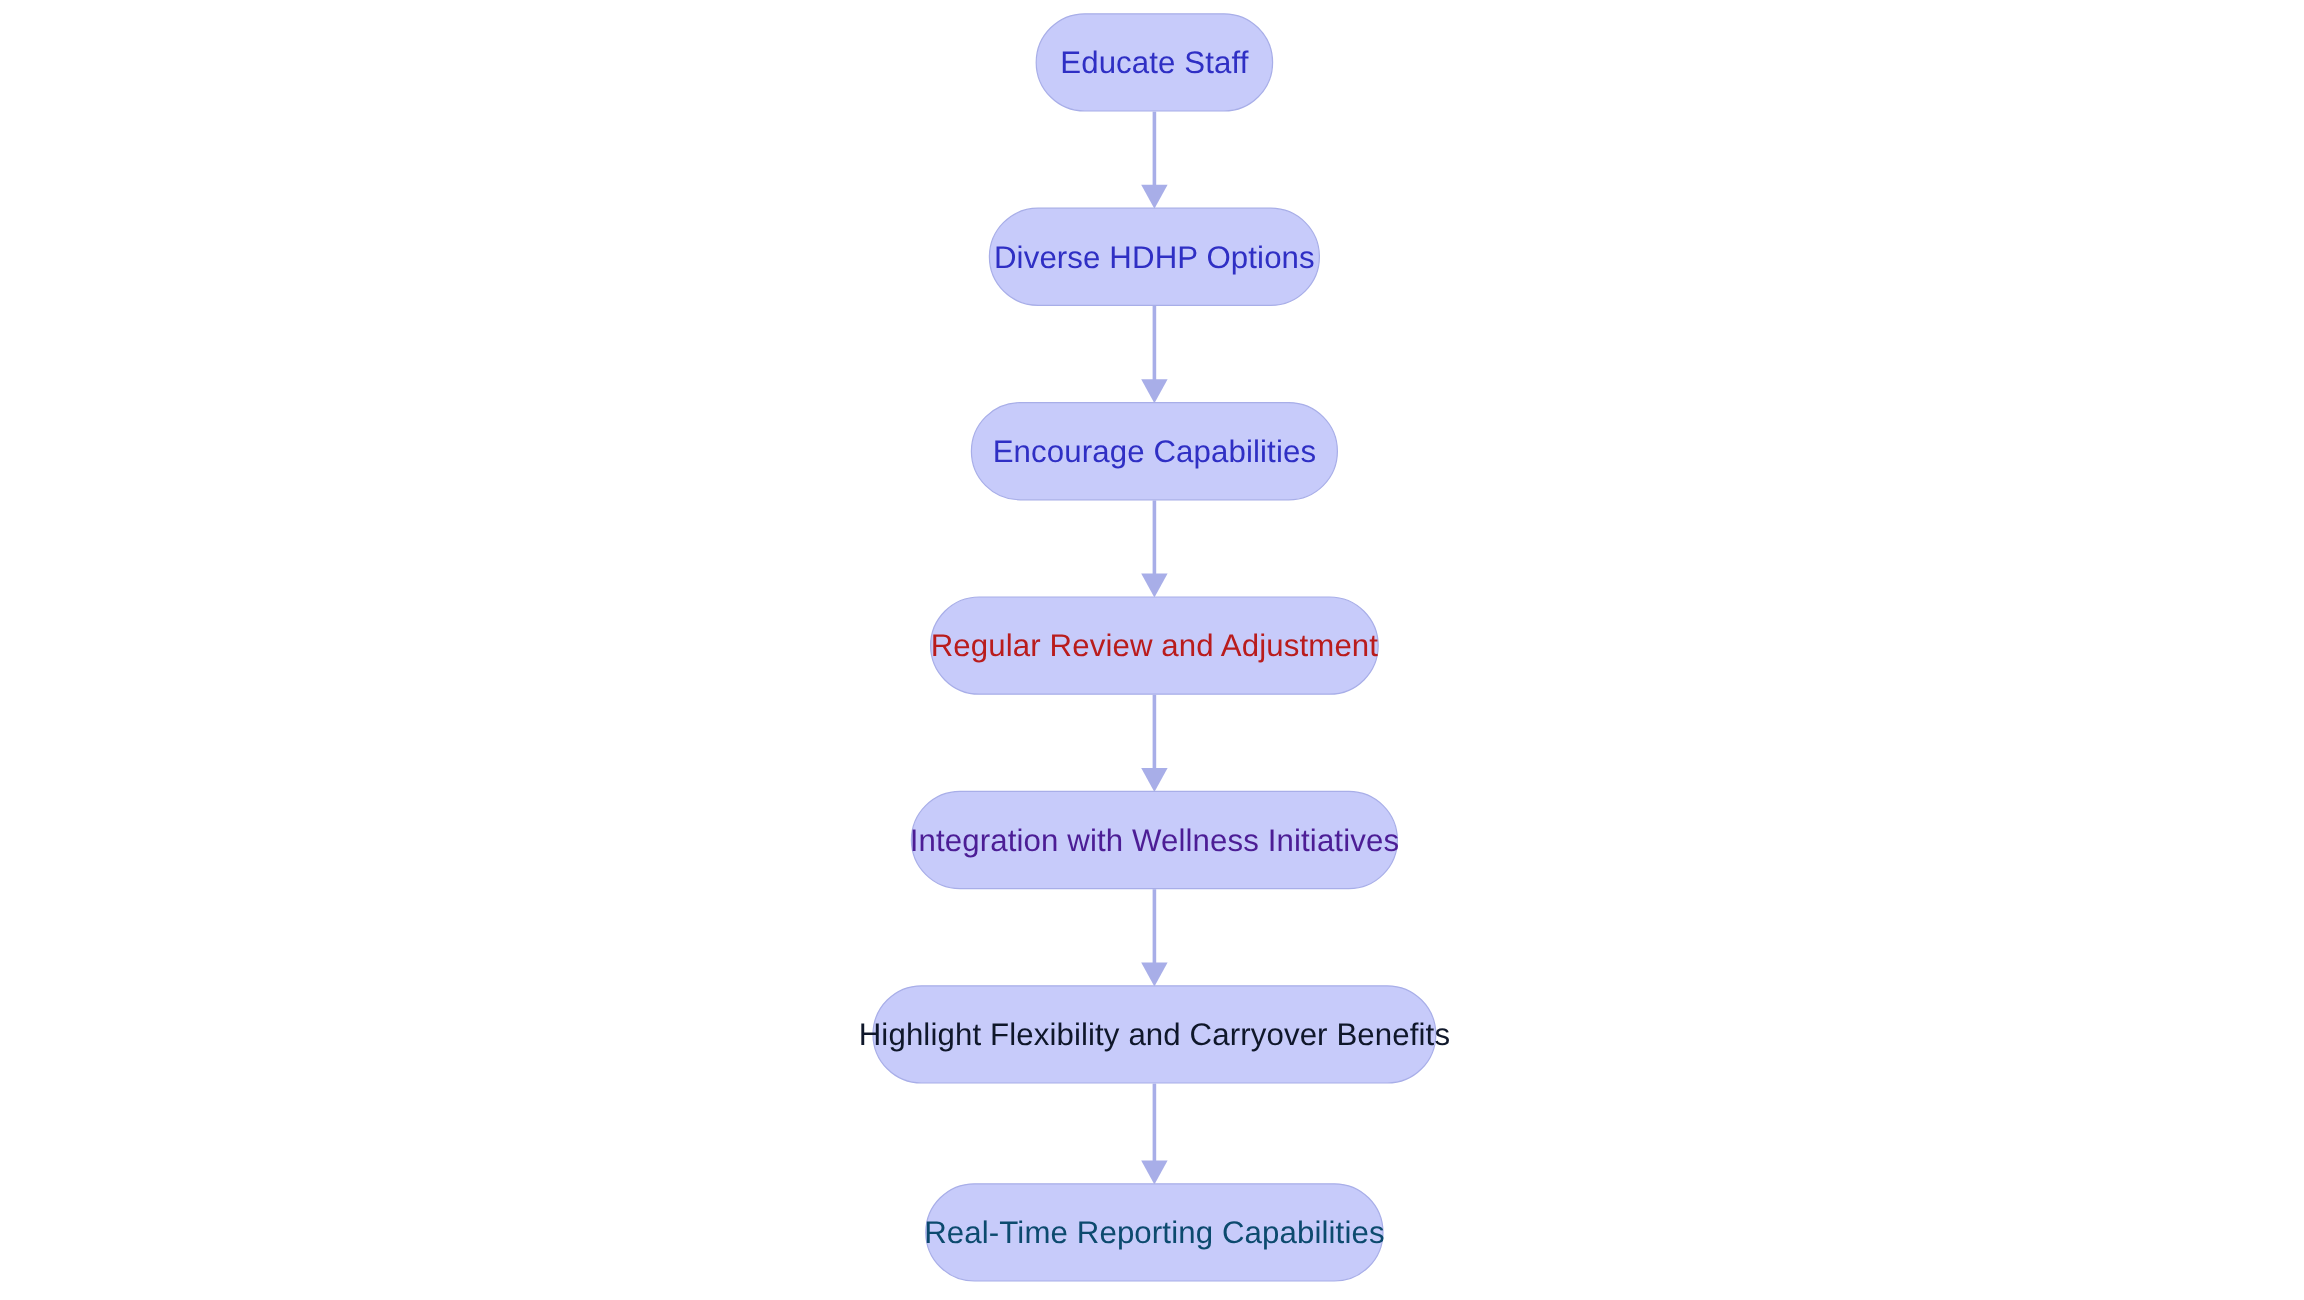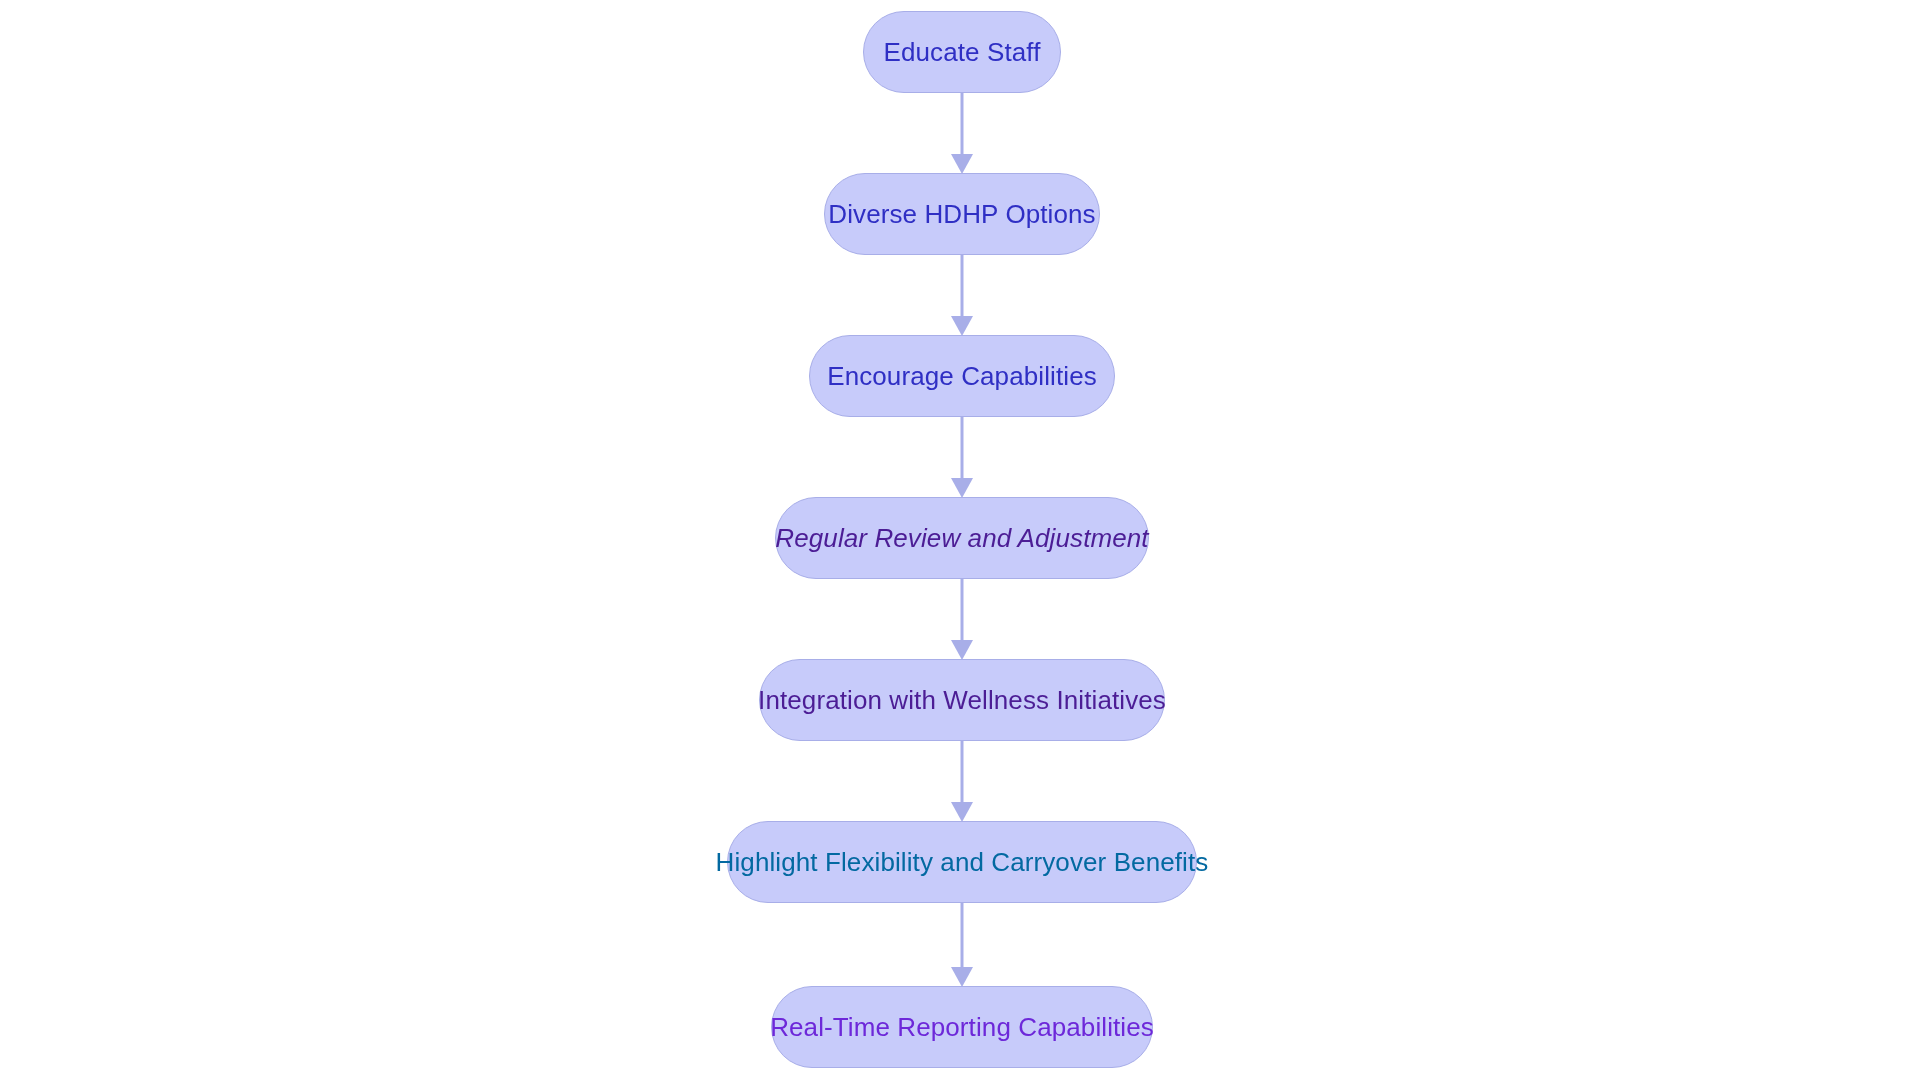--- a/index.html
+++ b/index.html
@@ -99,26 +99,26 @@
       <div class="flow-node" style="left: 962px; top: 11px; width: 198px; background: rgb(199, 203, 250); border-color: rgb(168, 174, 232);">
         <span class="flow-node-label" style="color: rgb(47, 47, 196);">Educate Staff</span>
       </div>
       <div class="flow-node" style="left: 962px; top: 173px; width: 276px; background: rgb(199, 203, 250); border-color: rgb(168, 174, 232); align-items: center;">
         <span class="flow-node-label" style="color: rgb(47, 47, 196);">Diverse HDHP Options</span>
       </div>
       <div class="flow-node" style="left: 962px; top: 335px; width: 306px; background: rgb(199, 203, 250); border-color: rgb(168, 174, 232);">
         <span class="flow-node-label" style="color: rgb(47, 47, 196);">Encourage Capabilities</span>
       </div>
       <div class="flow-node" style="left: 962px; top: 497px; width: 374px; background: rgb(199, 203, 250); border-color: rgb(168, 174, 232);">
-        <span class="flow-node-label" style="color: #4c1d95; font-style: italic;">Regular Review and Adjustment</span>
+        <span class="flow-node-label" style="color: #b91c1c;">Regular Review and Adjustment</span>
       </div>
       <div class="flow-node" style="left: 962px; top: 659px; width: 406px; background: rgb(199, 203, 250); border-color: rgb(168, 174, 232);">
         <span class="flow-node-label" style="color: #4c1d95;">Integration with Wellness Initiatives</span>
       </div>
       <div class="flow-node" style="left: 962px; top: 821px; width: 470px; background: rgb(199, 203, 250); border-color: rgb(168, 174, 232);">
-        <span class="flow-node-label" style="color: #0369a1;">Highlight Flexibility and Carryover Benefits</span>
+        <span class="flow-node-label" style="color: #0f172a;">Highlight Flexibility and Carryover Benefits</span>
       </div>
       <div class="flow-node" style="left: 962px; top: 986px; width: 382px; background: rgb(199, 203, 250); border-color: rgb(168, 174, 232);">
-        <span class="flow-node-label" style="color: #6d28d9;">Real-Time Reporting Capabilities</span>
+        <span class="flow-node-label" style="color: #0c4a6e;">Real-Time Reporting Capabilities</span>
       </div>
     </div>
 
 </div>
 
 </body></html>

